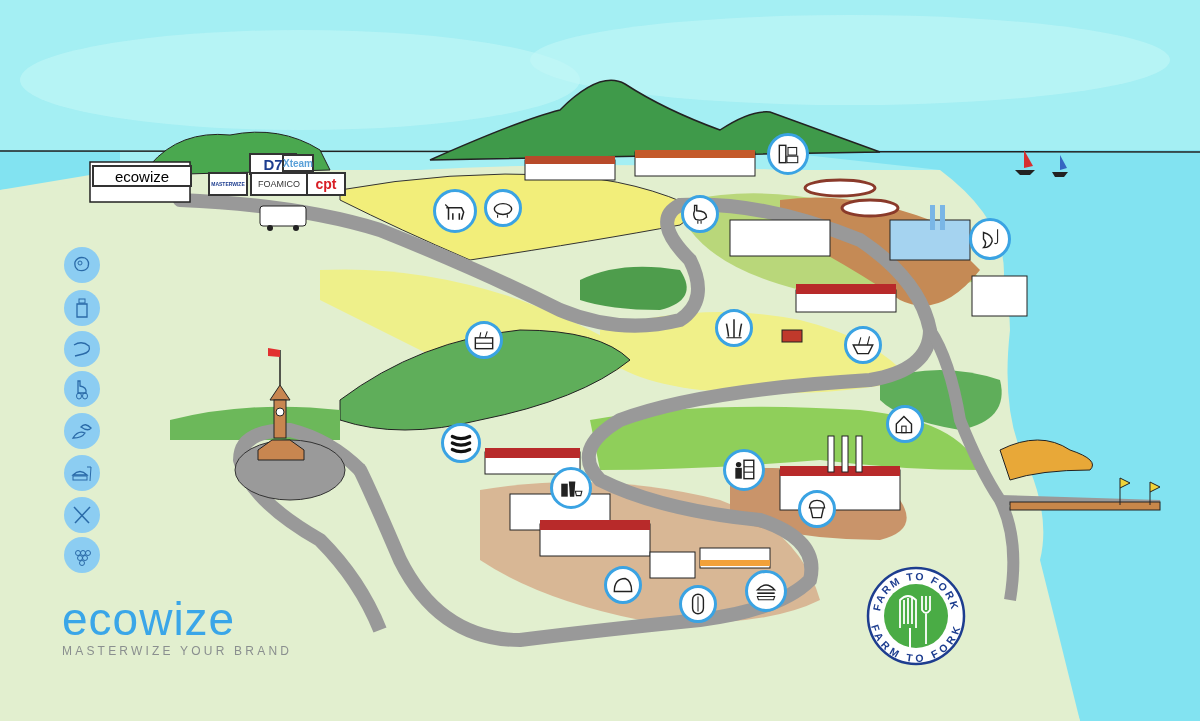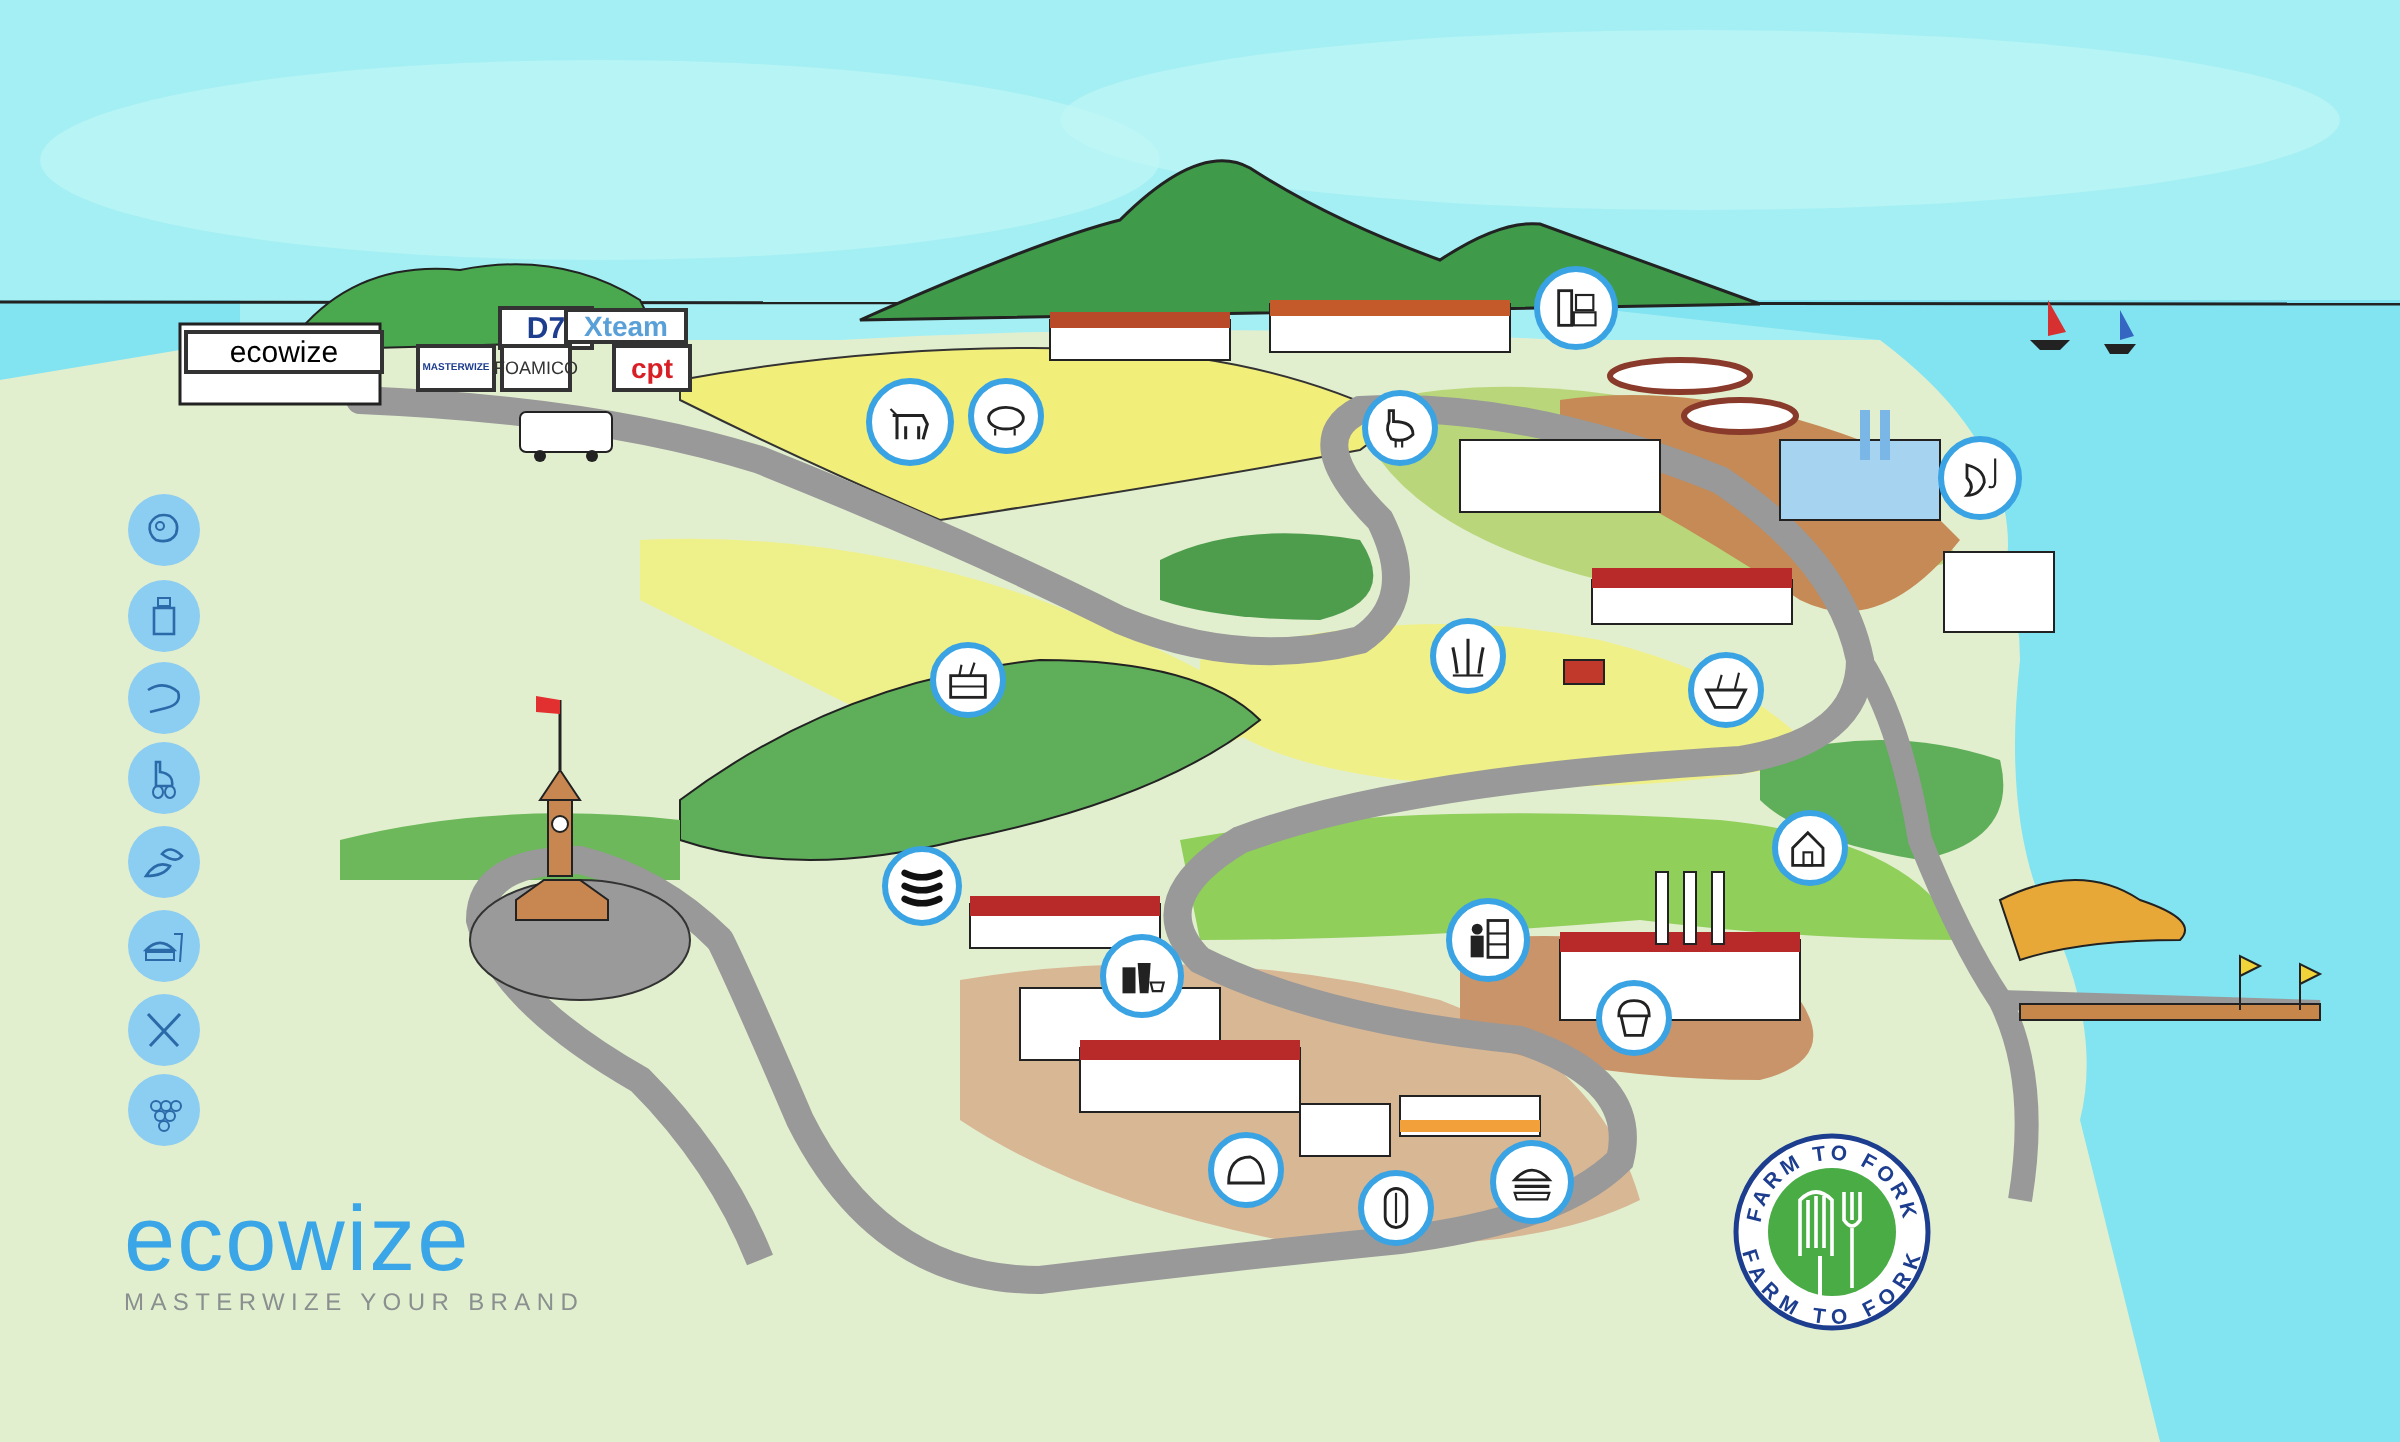--- a/index.html
+++ b/index.html
@@ -102,23 +102,23 @@
 
   <rect x="260" y="206" width="46" height="20" rx="3" fill="#fff" stroke="#222" stroke-width="1"></rect>
   <circle cx="270" cy="228" r="3" fill="#222"></circle>
     <circle cx="296" cy="228" r="3" fill="#222"></circle>
 
   <rect x="90" y="162" width="100" height="40" fill="#fff" stroke="#222" stroke-width="1.5"></rect>
 </svg>
 
 <div class="bldg" style="left:92px;top:165px;width:100px;height:22px;font-size:15px;font-weight:normal;">ecowize</div>
 <div class="bldg" style="left:224px;top:153px;width:48px;height:22px;font-size:15px;color:#1d3d8f;margin-left:25px;">D7</div>
-<div class="bldg" style="left:282px;top:154px;width:62px;height:18px;font-size:14px;color:#5aa0d8;">Xteam</div>
+<div class="bldg" style="left:282px;top:154px;width:32px;height:18px;font-size:10px;color:#5aa0d8;">Xteam</div>
 <div class="bldg" style="left:208px;top:172px;width:40px;height:24px;font-size:5px;color:#1d3d8f;">MASTERWIZE</div>
-<div class="bldg" style="left:250px;top:172px;width:36px;height:24px;font-size:9px;font-weight:normal;color:#333;">FOAMICO</div>
+<div class="bldg" style="left:250px;top:172px;width:58px;height:24px;font-size:9px;font-weight:normal;color:#333;">FOAMICO</div>
 <div class="bldg" style="left:306px;top:172px;width:40px;height:24px;font-size:14px;color:#d81f26;">cpt</div>
 
 <div>
   <div class="side-icon" style="top:247px">
       <svg viewBox="0 0 24 24">
         <path d="M5 9 Q8 3 15 5 Q20 8 18 14 Q15 19 8 17 Q4 14 5 9 Z" fill="none" stroke="#2a6aa8" stroke-width="1.3"></path>
         <circle cx="10" cy="10" r="2" fill="none" stroke="#2a6aa8"></circle>
       </svg>
     </div>
   <div class="side-icon" style="top:290px">

